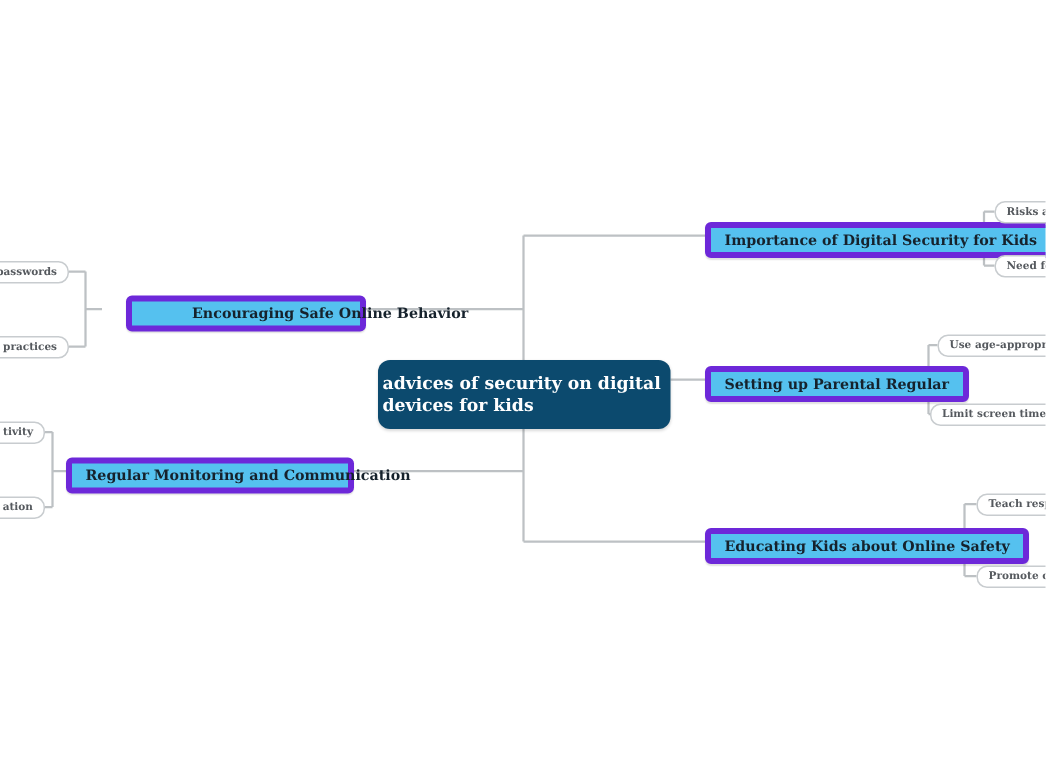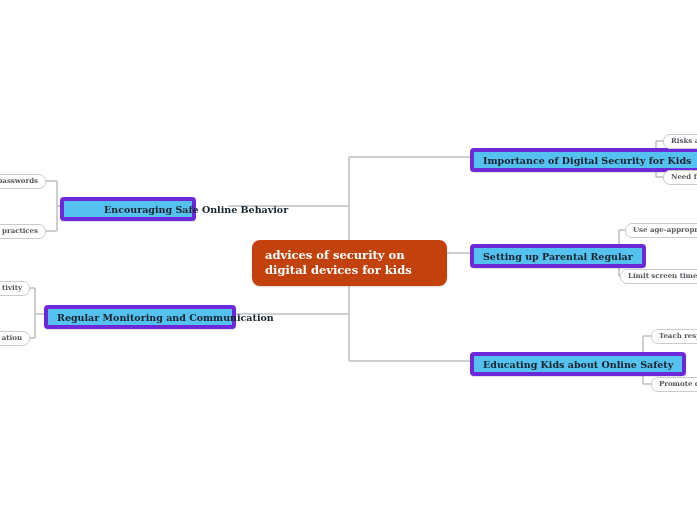--- a/index.html
+++ b/index.html
@@ -4,22 +4,22 @@
 <style>
   html,body{margin:0;padding:0;}
   body{
     width:697px;height:520px;position:relative;overflow:hidden;
     background:#ffffff;
     font-family:"DejaVu Serif","Liberation Serif",serif;
   }
   #wires{position:absolute;left:0;top:0;z-index:1;}
   .node{position:absolute;box-sizing:border-box;white-space:nowrap;z-index:2;}
   .center-node{
-    background:#c2410c;color:#ffffff;
-    border-radius:8px;padding:8px 13px;
+    background:#0c4a6e;color:#ffffff;
+    border-radius:8px;padding:8px 3px;
     font-size:11.5px;font-weight:bold;line-height:1.32;
     width:195px;white-space:normal;z-index:3;
     box-shadow:0 1px 2px rgba(0,0,0,.15);
   }
   .branch-node{
     background:#55c1ef;border:4px solid #6d28d9;color:#16222c;
     border-radius:4px;padding:3px 9px 2px;
     font-size:9.5px;font-weight:bold;text-align:right;
     box-shadow:0 1px 1px rgba(0,0,0,.12);
   }
@@ -56,21 +56,21 @@
     <path d="M44 314 L35 314 M35 288 L35 338 M35 288 L30 288 M35 338 L30 338"></path>
   </g>
 </svg>
 
 <div class="node center-node" style="left:252px;top:240px;">advices of security on digital devices for kids</div>
 
 <div class="node branch-node" style="left:470px;top:148px;">Importance of Digital Security for Kids</div>
 <div class="node branch-node" style="left:470px;top:244px;">Setting up Parental Regular</div>
 <div class="node branch-node" style="left:470px;top:352px;">Educating Kids about Online Safety</div>
 
-<div class="node branch-node" style="left:60px;top:197px;width:136px;padding-left:40px;">Encouraging Safe Online Behavior</div>
+<div class="node branch-node" style="left:84px;top:197px;width:160px;padding-left:40px;">Encouraging Safe Online Behavior</div>
 <div class="node branch-node" style="left:44px;top:305px;width:192px;">Regular Monitoring and Communication</div>
 
 <div class="node leaf-node" style="left:663px;top:134px;">Risks ass</div>
 <div class="node leaf-node" style="left:663px;top:170px;">Need for</div>
 <div class="node leaf-node" style="left:625px;top:223px;">Use age-appropriate co</div>
 <div class="node leaf-node" style="left:620px;top:269px;">Limit screen time</div>
 <div class="node leaf-node" style="left:651px;top:329px;">Teach respon</div>
 <div class="node leaf-node" style="left:651px;top:377px;">Promote criti</div>
 
 <div class="node leaf-node clip-left" style="right:651px;top:174px;width:110px;">ong passwords</div>

